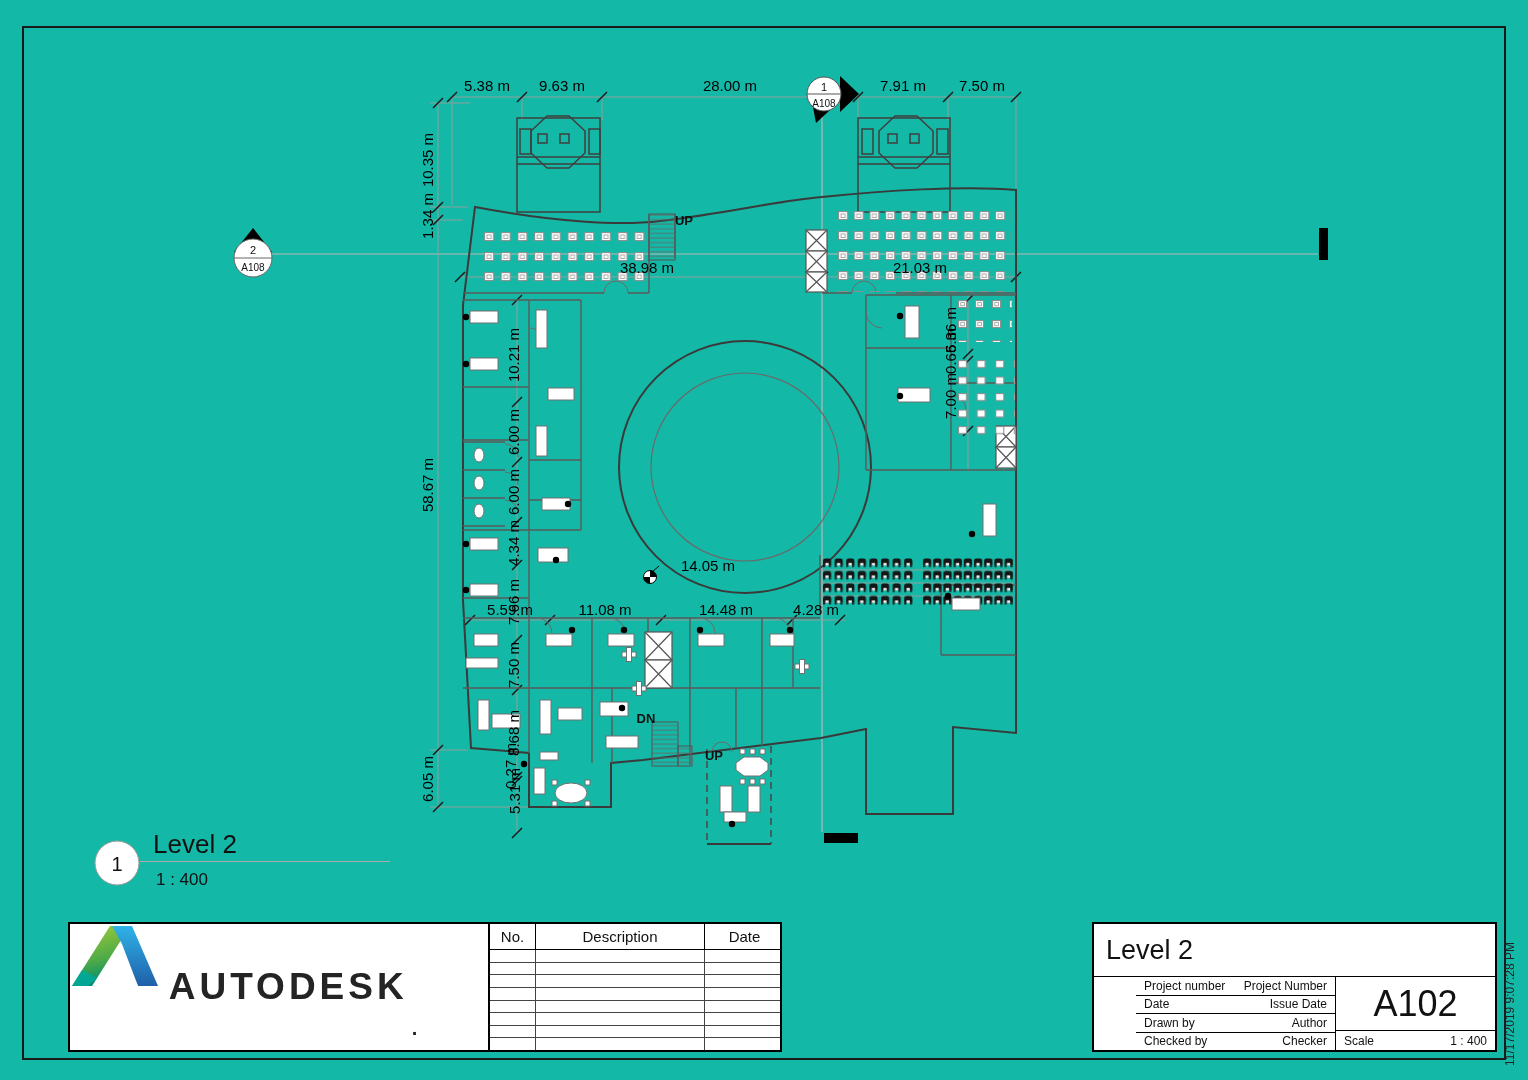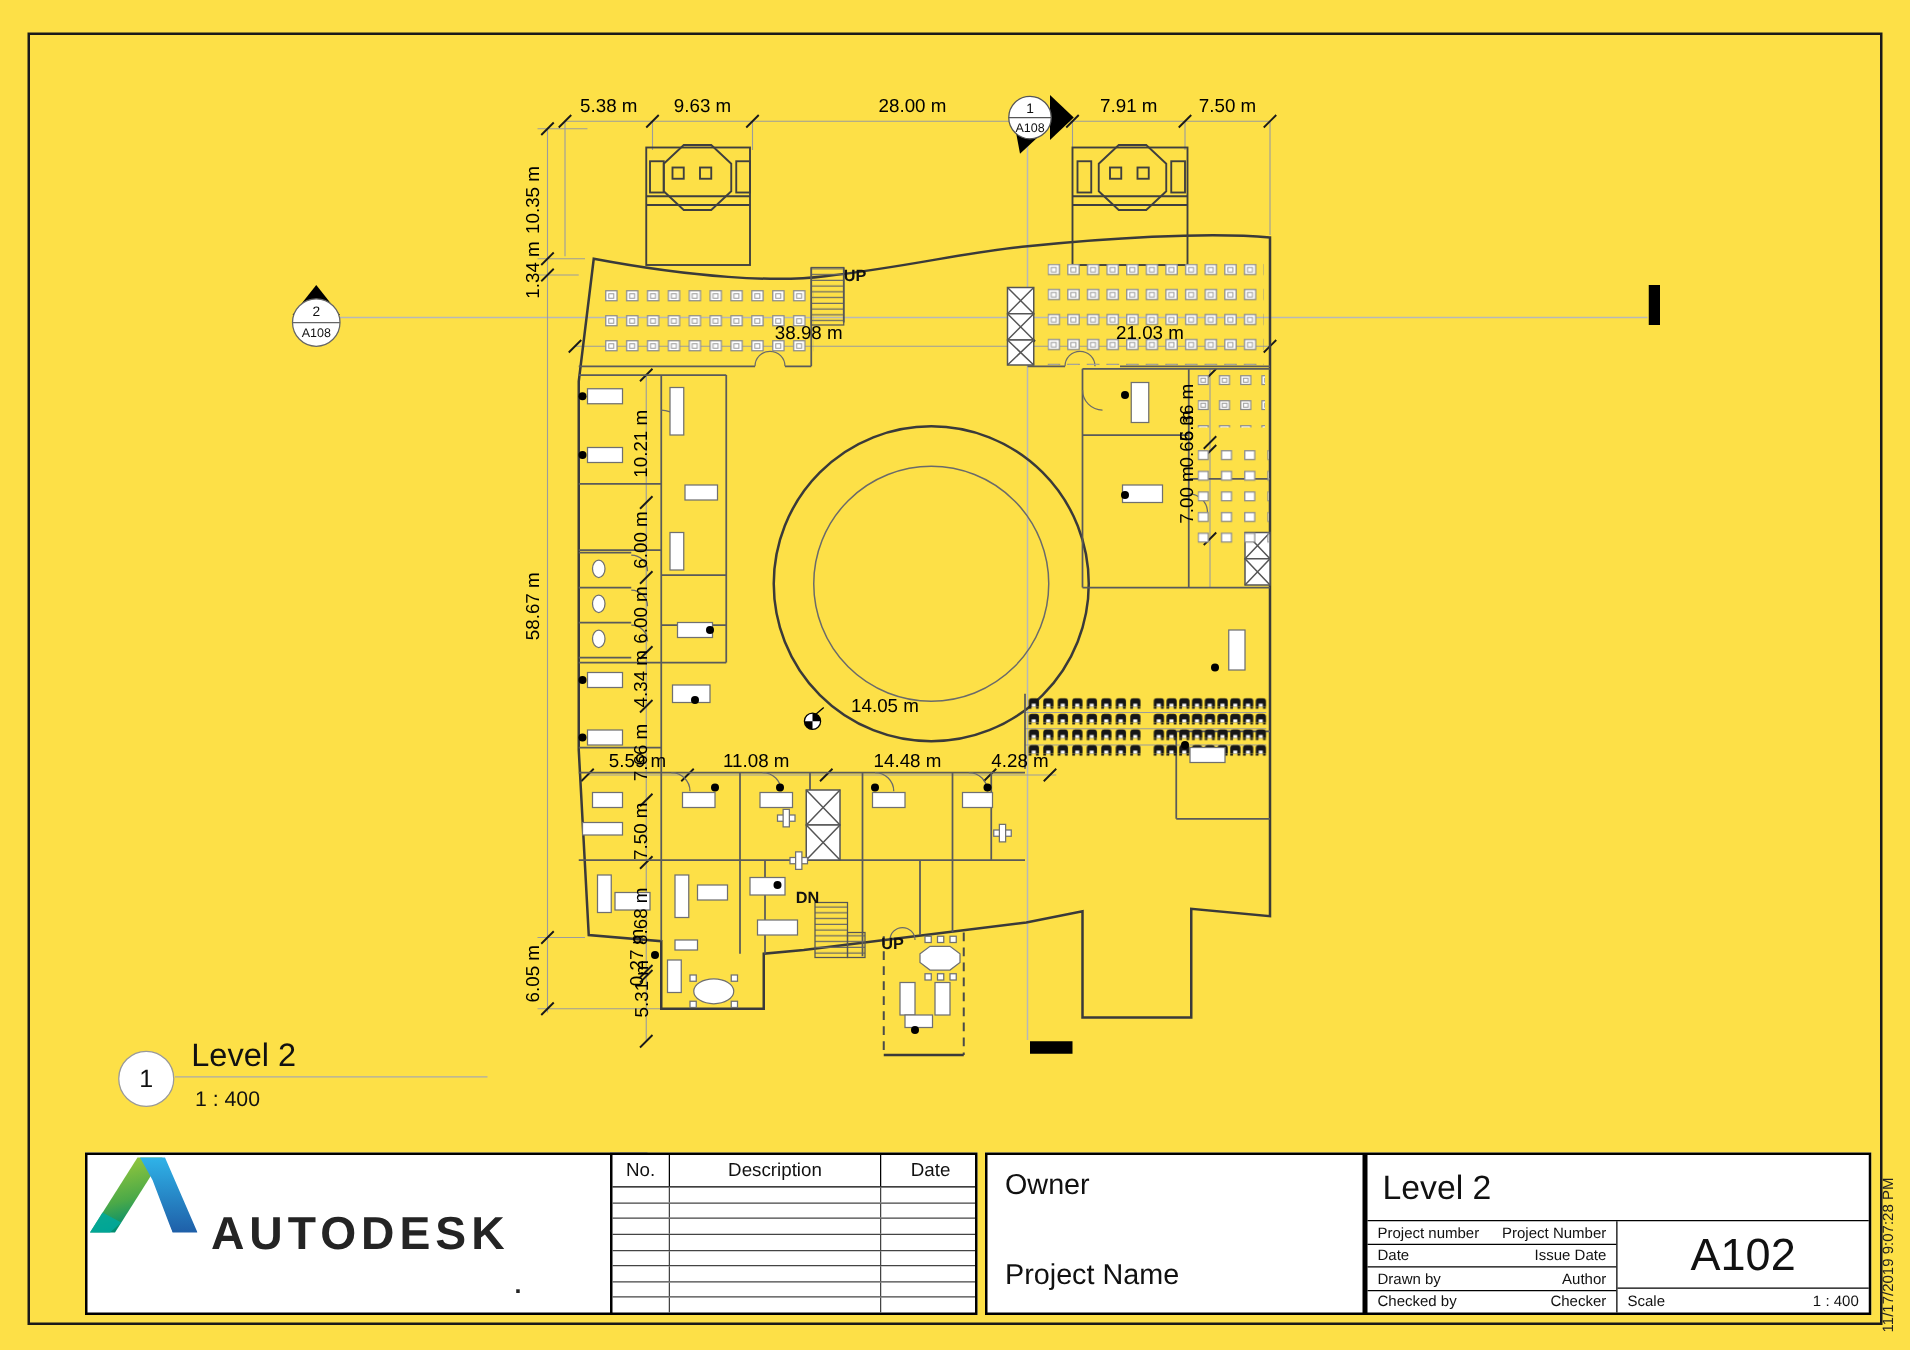--- a/index.html
+++ b/index.html
@@ -1,16 +1,16 @@
 <!DOCTYPE html>
 <html><head>
 <meta charset="utf-8">
 <style>
   html,body{margin:0;padding:0;background:#fff;}
-  #sheet{position:relative;width:1528px;height:1080px;background:#fde047;overflow:hidden;
+  #sheet{position:relative;width:1528px;height:1080px;background:#14b8a6;overflow:hidden;
          font-family:"Liberation Sans",sans-serif;color:#111;}
   #border{position:absolute;left:22px;top:26px;width:1480px;height:1030px;border:2px solid #1a1a1a;}
   svg{position:absolute;left:0;top:0;}
   .dim{position:absolute;font-size:15px;white-space:nowrap;transform:translate(-50%,-50%);color:#000;}
   .vdim{position:absolute;font-size:15px;white-space:nowrap;transform:translate(-50%,-50%) rotate(-90deg);color:#000;}
   .plab{position:absolute;font-size:13px;font-weight:bold;white-space:nowrap;transform:translate(-50%,-50%);}
   .mk{position:absolute;font-size:11px;transform:translate(-50%,-50%);}
   .mk.small{font-size:10px;}
   
   .vt-num{position:absolute;left:117px;top:864px;font-size:20px;transform:translate(-50%,-50%);}
@@ -32,21 +32,21 @@
   .rev-row{flex:1;display:grid;grid-template-columns:46px 169px 79px;border-bottom:1px solid #444;}
   .rev-row:last-child{border-bottom:none;}
   .rev-row div{border-right:1px solid #444;}
   .rev-row div:last-child{border-right:none;}
   #owner-box{left:788px;width:304px;}
   .owner-lbl{position:absolute;left:14px;top:10px;font-size:23px;}
   .project-lbl{position:absolute;left:14px;top:82px;font-size:23px;}
   #info-box{left:1092px;width:405px;display:flex;flex-direction:column;}
   .sheet-title-row{height:52px;border-bottom:1px solid #000;display:flex;align-items:center;padding-left:12px;font-size:27px;}
   .fields-wrap{flex:1;display:flex;}
-  .fields-left{width:199px;border-right:1px solid #000;display:flex;flex-direction:column;}
+  .fields-left{width:199px;border-right:1px solid #000;display:flex;flex-direction:column;margin-left:42px;}
   .f-row{flex:1;display:flex;align-items:center;justify-content:space-between;padding:0 8px;border-bottom:1px solid #000;font-size:12px;}
   .f-row:last-child{border-bottom:none;}
   .fields-right{flex:1;display:flex;flex-direction:column;}
   .sheet-num{flex:1;display:flex;align-items:center;justify-content:center;font-size:36px;}
   .scale-row{height:19px;border-top:1px solid #000;display:flex;align-items:center;justify-content:space-between;padding:0 8px;font-size:12px;}
   #timestamp{position:absolute;left:1510px;top:1004px;font-size:12px;white-space:nowrap;
              transform:translate(-50%,-50%) rotate(-90deg);color:#222;}
 </style>
 </head>
 <body>
@@ -389,24 +389,20 @@
           <div></div>
         </div>
       <div class="rev-row">
           <div></div>
           <div></div>
           <div></div>
         </div>
     </div>
   </div>
 
-  <div class="tb-box" id="owner-box">
-    <div class="owner-lbl">Owner</div>
-    <div class="project-lbl">Project Name</div>
-  </div>
 
   <div class="tb-box" id="info-box">
     <div class="sheet-title-row">Level 2</div>
     <div class="fields-wrap">
       <div class="fields-left">
         <div class="f-row">
           <span>Project number</span>
           <span>Project Number</span>
         </div>
         <div class="f-row">

